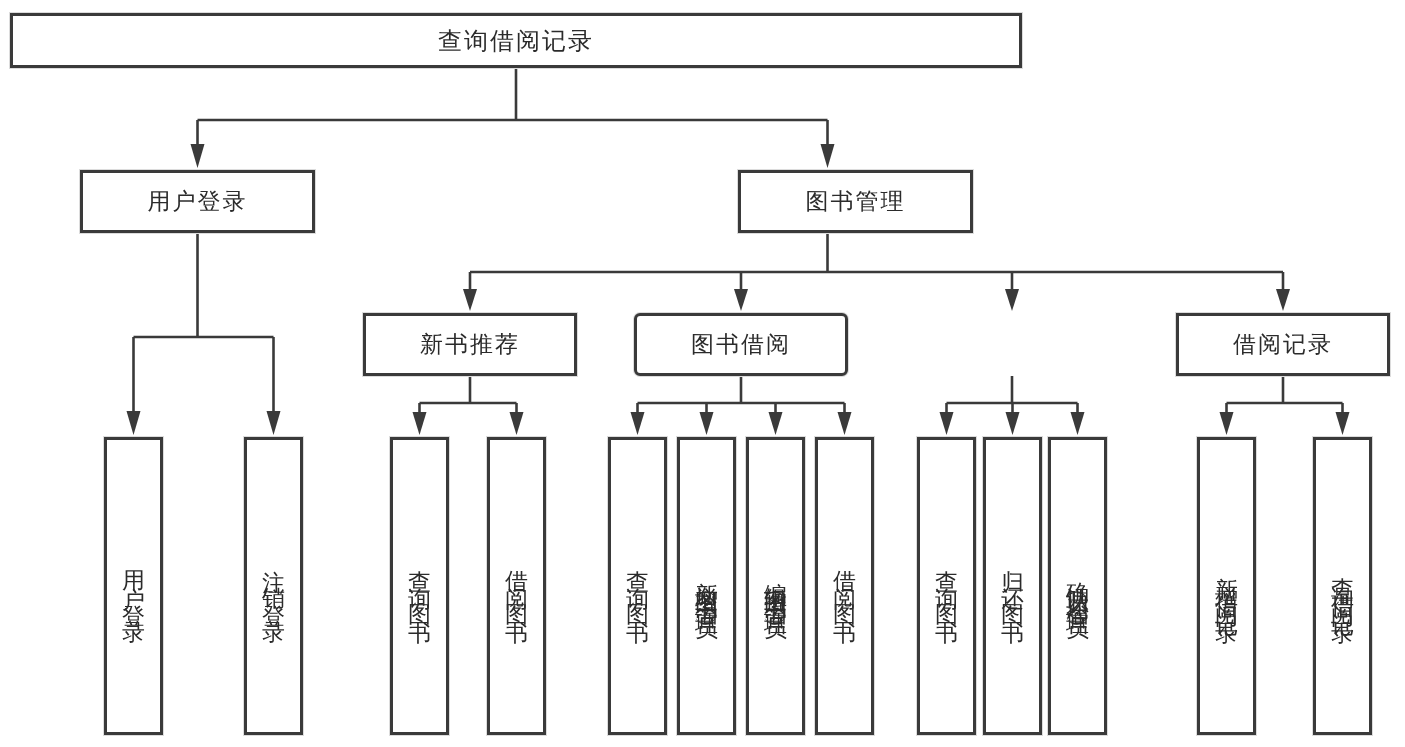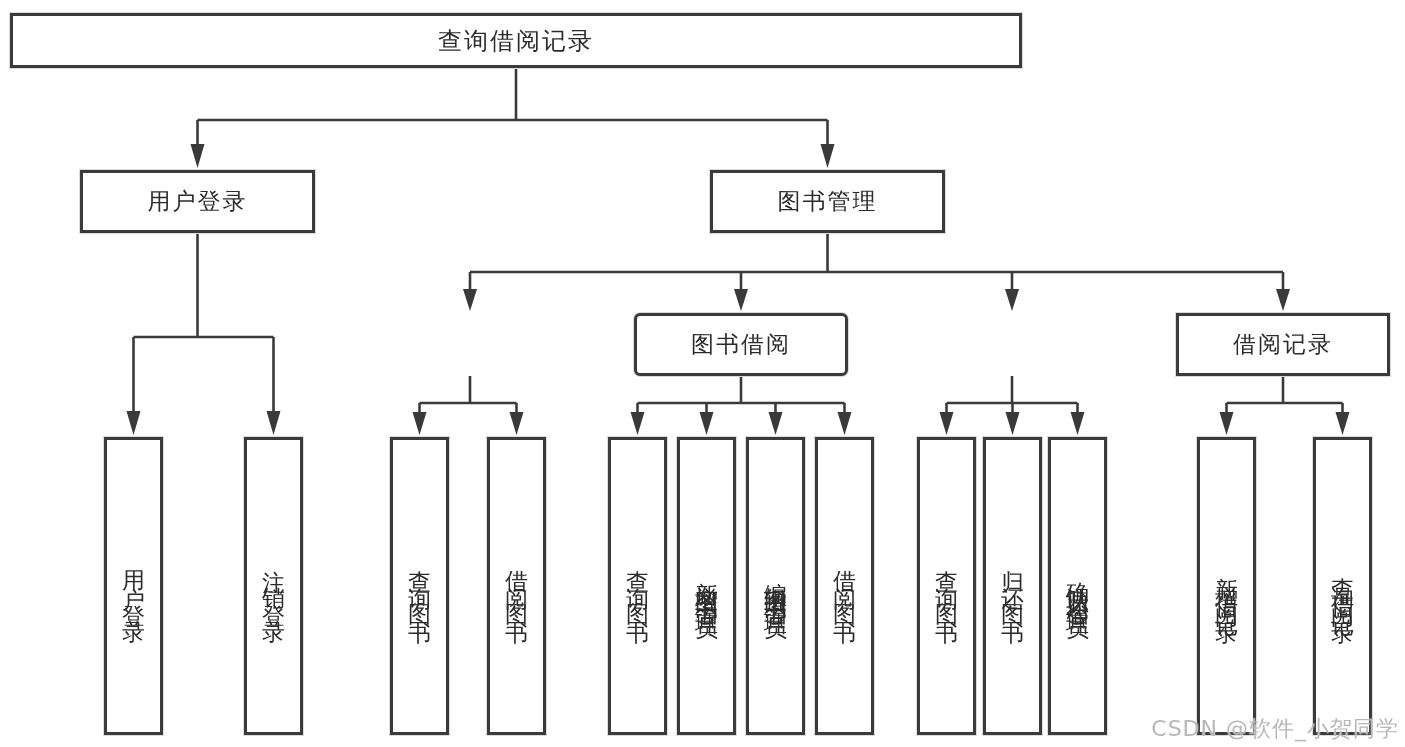--- a/index.html
+++ b/index.html
@@ -51,21 +51,21 @@
     color: #2b2b2b;
     line-height: 1;
   }
   .vt-short { letter-spacing: 17px; }
   .vt-med   { letter-spacing: 9px;  }
   .vt-long  { letter-spacing: 5px;  }
 
   
   .n-root   { left: 10px;  top: 13px;  width: 1012px; height: 55px; }
   .n-l2a    { left: 80px;  top: 170px; width: 235px;  height: 63px; }
-  .n-l2b    { left: 710px; top: 170px; width: 235px;  height: 63px; }
+  .n-l2b    { left: 738px; top: 170px; width: 235px;  height: 63px; }
   .n-l3     { top: 313px; width: 214px; height: 63px; }
   .n-l3-1   { left: 363px; }
   .n-l3-2   { left: 634px; border-radius: 6px; }
   .n-l3-3   { left: 905px; }
   .n-l3-4   { left: 1176px; }
   .leaf     { top: 437px; width: 59px; height: 298px; }
   .lf-a1 { left: 104px; }  .lf-a2 { left: 244px; }
   .lf-b1 { left: 390px; }  .lf-b2 { left: 487px; }
   .lf-c1 { left: 608px; }  .lf-c2 { left: 677px; }
   .lf-c3 { left: 746px; }  .lf-c4 { left: 815px; }
@@ -169,20 +169,23 @@
     <span class="hlabel root-label">查询借阅记录</span>
   </div>
 
   <div class="box n-l2a">
     <span class="hlabel">用户登录</span>
   </div>
   <div class="box n-l2b">
     <span class="hlabel">图书管理</span>
   </div>
 
+  <div class="box n-l3 n-l3-1">
+    <span class="hlabel">新书推荐</span>
+  </div>
   <div class="box n-l3 n-l3-2">
     <span class="hlabel">图书借阅</span>
   </div>
   <div class="box n-l3 n-l3-4">
     <span class="hlabel">借阅记录</span>
   </div>
 
   <div class="box leaf lf-a1">
     <span class="vlabel vt-short">用户登录</span>
   </div>
@@ -220,15 +223,14 @@
     <span class="vlabel vt-long">确认归还（管理员）</span>
   </div>
 
   <div class="box leaf lf-e1">
     <span class="vlabel vt-med">新增借阅记录</span>
   </div>
   <div class="box leaf lf-e2">
     <span class="vlabel vt-med">查询借阅记录</span>
   </div>
 
-  <div class="watermark">CSDN @软件_小贺同学</div>
 
 </div>
 
 </body></html>

